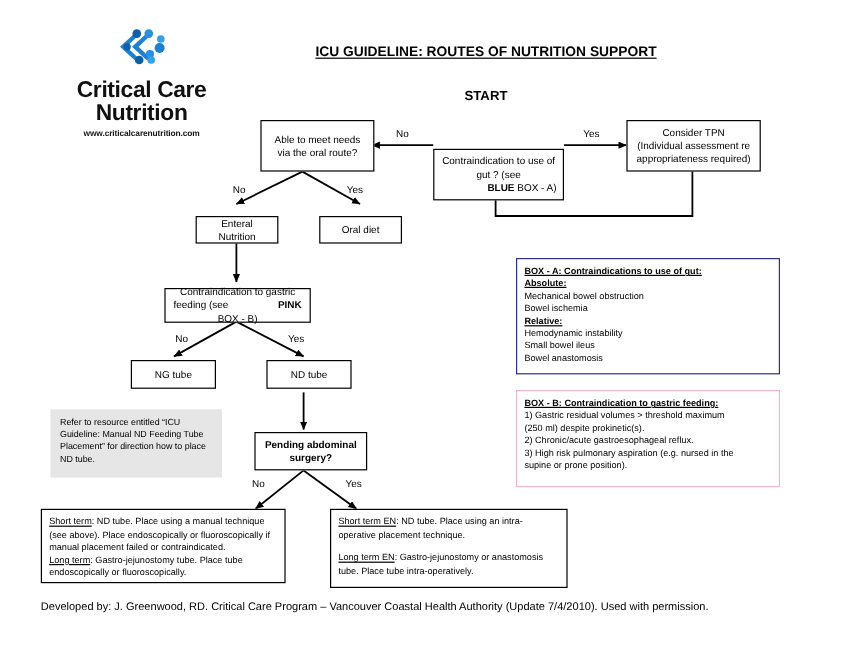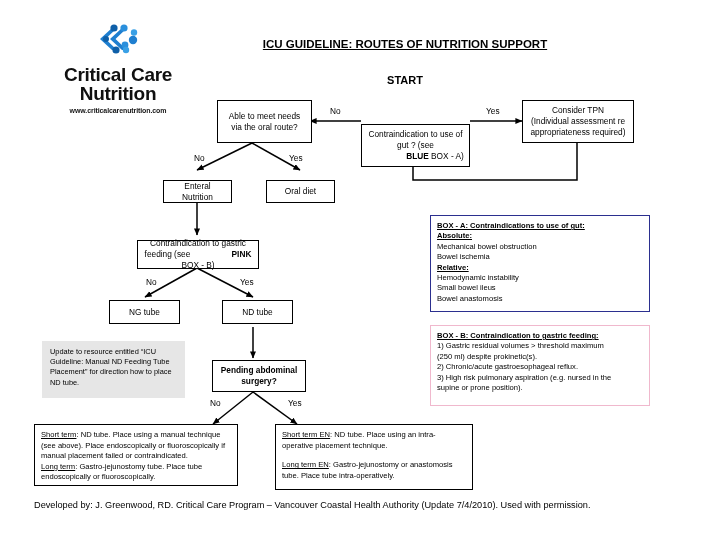--- a/index.html
+++ b/index.html
@@ -266,21 +266,21 @@
 
   <div class="panel" id="box-b" style="left:430px; top:325px; width:220px; height:81px;">
     <div class="hd">BOX - B: Contraindication to gastric feeding:</div>
     <div>1) Gastric residual volumes &gt; threshold maximum</div>
     <div>(250 ml) despite prokinetic(s).</div>
     <div>2) Chronic/acute gastroesophageal reflux.</div>
     <div>3) High risk pulmonary aspiration (e.g. nursed in the</div>
     <div>supine or prone position).</div>
   </div>
 
-  <div id="gray-note" style="left:42px; top:341px; width:143px; height:57px;">Update to resource entitled “ICU Guideline: Manual ND Feeding Tube Placement” for direction how to place ND tube.</div>
+  <div id="gray-note" style="left:42px; top:341px; width:143px; height:57px;">Refer to resource entitled “ICU Guideline: Manual ND Feeding Tube Placement” for direction how to place ND tube.</div>
 
   <div class="outcome" style="left:34px; top:424px; width:204px; height:62px;">
     <div><u>Short term</u><span>: ND tube. Place using a manual technique (see above). Place endoscopically or fluoroscopically if manual placement failed or contraindicated.</span></div>
     <div><u>Long term</u><span>: Gastro-jejunostomy tube. Place tube endoscopically or fluoroscopically.</span></div>
   </div>
 
   <div class="outcome" style="left:275px; top:424px; width:198px; height:66px;">
     <div><u>Short term EN</u><span>: ND tube. Place using an intra-operative placement technique.</span></div>
     <div style="height:9px;"></div>
     <div><u>Long term EN</u><span>: Gastro-jejunostomy or anastomosis tube. Place tube intra-operatively.</span></div>

